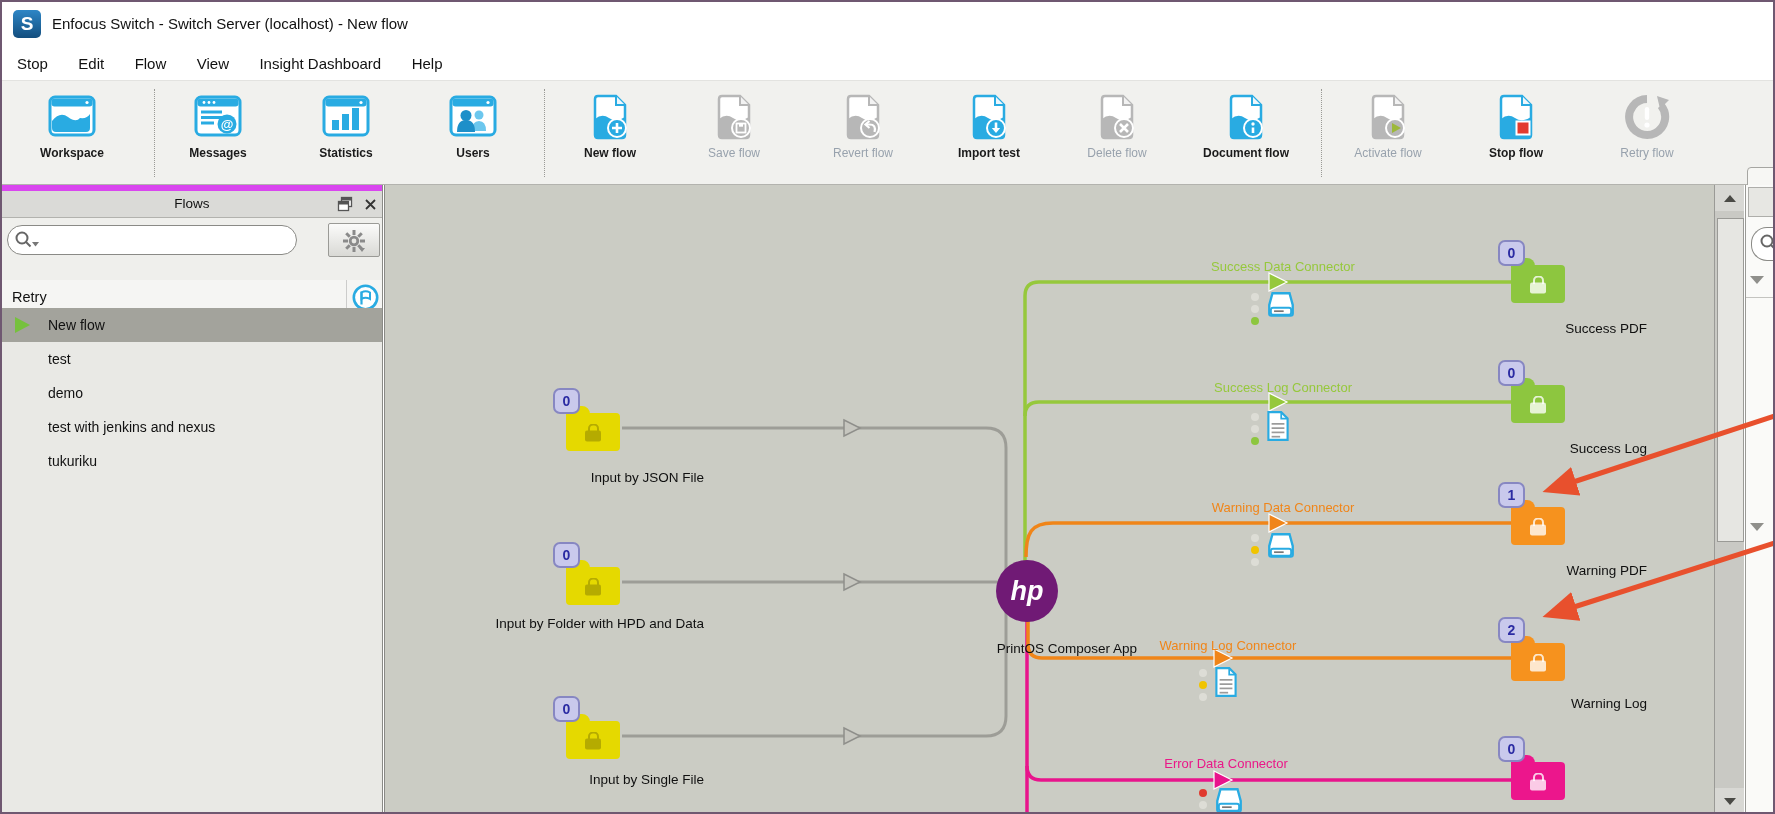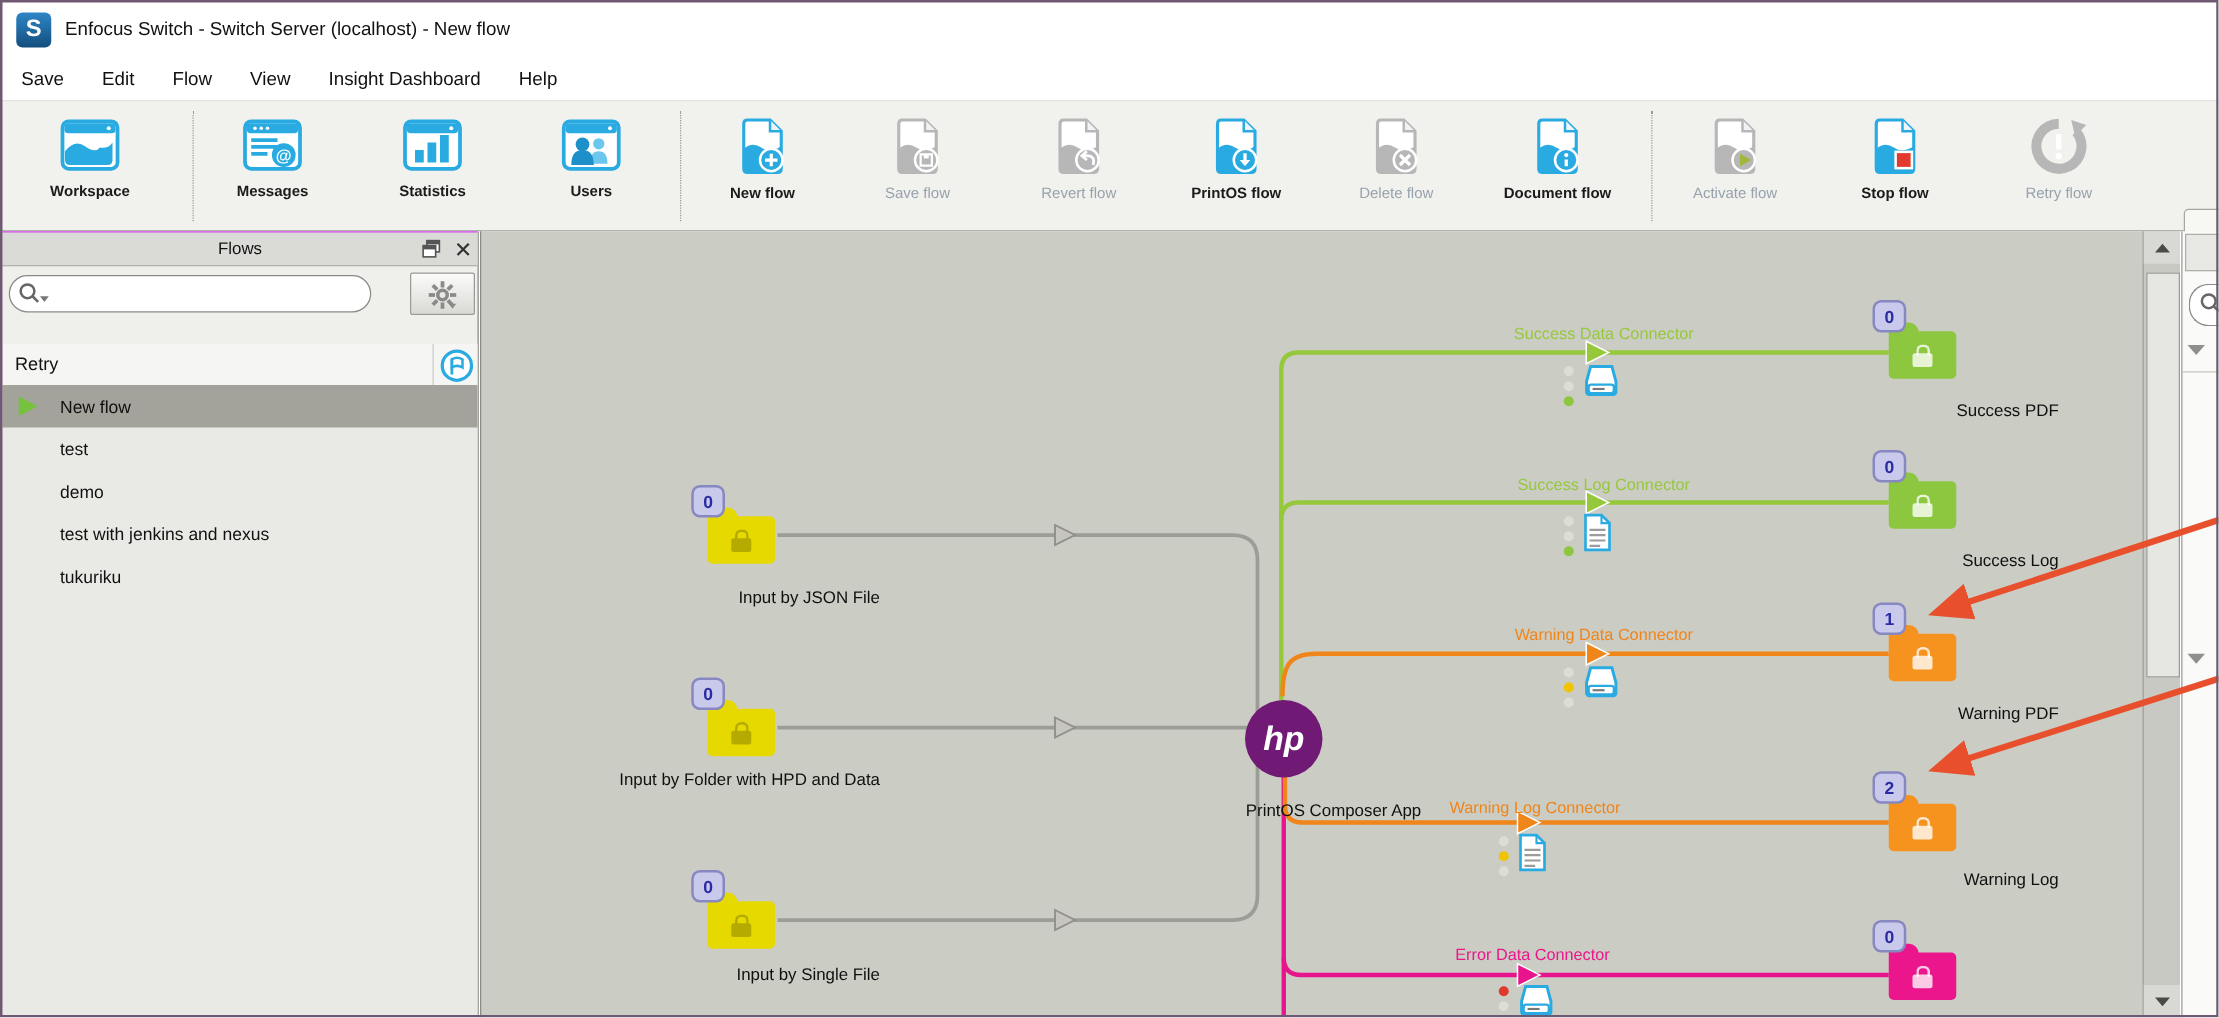--- a/index.html
+++ b/index.html
@@ -27,21 +27,21 @@
   .tb-btn.disabled .lbl{color:#98a2ad;font-weight:normal;}
   #ws-caret{position:absolute;left:127px;top:112px;width:0;height:0;
     border-left:7px solid transparent;border-right:7px solid transparent;border-top:8px solid #2a2a2a;}
   #inspector-box{position:absolute;left:1747px;top:86px;width:44px;height:62px;background:#f7f7f4;
     border:1px solid #a6a6a2;border-radius:4px;}
   #inspector-label{position:absolute;left:1722px;top:156px;width:70px;font-size:12px;color:#98a2ad;text-align:right;}
 
   
   #flows-panel{position:absolute;left:2px;top:185px;width:381px;height:629px;background:#efefec;
     border-right:1px solid #8a8a86;box-sizing:border-box;}
-  .fp-header{position:relative;height:26px;background:#dadad7;border-top:1px solid #d946ef;
+  .fp-header{position:relative;height:26px;background:#dadad7;border-top:6px solid #d946ef;
     border-bottom:1px solid #b2b2ae;text-align:center;font-size:13.5px;line-height:25px;color:#111;}
   .fp-hicons{position:absolute;right:4px;top:4px;}
   .fp-hicons span{display:inline-block;margin-left:6px;vertical-align:top;}
   .fp-search{position:relative;height:62px;}
   .search-pill{position:absolute;left:5px;top:7px;width:290px;height:30px;border:1px solid #8a8a86;
     border-radius:15px;background:#fff;box-sizing:border-box;padding:0 8px 0 36px;font-size:13px;outline:none;}
   .search-glyph{position:absolute;left:12px;top:12px;}
   .gear-btn{position:absolute;left:326px;top:5px;width:52px;height:34px;border:1px solid #9a9a96;
     background:linear-gradient(180deg,#fbfbfa,#d9d9d5);border-radius:2px;text-align:center;padding-top:5px;box-sizing:border-box;}
   .fp-colhead{position:relative;height:35px;background:#f5f5f3;border-bottom:1px solid #bdbdb9;
@@ -109,21 +109,21 @@
 <body>
 
 <div id="root">
 
   <div id="titlebar">
     <div id="app-icon">S</div>
     <div id="title-text">Enfocus Switch - Switch Server (localhost) - New flow</div>
   </div>
 
   <div id="menubar" style="padding-left:4px;">
-    <span class="menu-item">Save</span>
+    <span class="menu-item">Stop</span>
     <span class="menu-item">Edit</span>
     <span class="menu-item">Flow</span>
     <span class="menu-item">View</span>
     <span class="menu-item">Insight Dashboard</span>
     <span class="menu-item">Help</span>
   </div>
 
   <div id="toolbar">
     <div class="tb-sep" style="left:154px"></div>
     <div class="tb-sep" style="left:544px"></div>
@@ -242,21 +242,21 @@
       <span class="ic">
         <svg width="40" height="48" viewBox="0 0 40 48">
             <path d="M8,3 H26 L35,12 V42 Q35,45 32,45 H8 Q5,45 5,42 V6 Q5,3 8,3 Z" fill="#fff" stroke="#29abe2" stroke-width="2.5"></path>
             <path d="M26,3 V12 H35" fill="#eef6fb" stroke="#29abe2" stroke-width="2"></path>
             <path d="M5,26 Q12,20 19,25 T35,24 V42 Q35,45 32,45 H8 Q5,45 5,42 Z" fill="#29abe2"></path>
             <circle cx="27" cy="35" r="9" fill="#29abe2" stroke="#fff" stroke-width="2"></circle>
             <path d="M27,29.5 V38" stroke="#fff" stroke-width="2.6"></path>
             <path d="M22.8,35 L27,40 L31.2,35 Z" fill="#fff"></path>
           </svg>
       </span>
-      <span class="lbl">PrintOS flow</span>
+      <span class="lbl">Import test</span>
     </div>
 
     <div class="tb-btn" style="left:1191px">
       <span class="ic">
         <svg width="40" height="48" viewBox="0 0 40 48">
             <path d="M8,3 H26 L35,12 V42 Q35,45 32,45 H8 Q5,45 5,42 V6 Q5,3 8,3 Z" fill="#fff" stroke="#29abe2" stroke-width="2.5"></path>
             <path d="M26,3 V12 H35" fill="#eef6fb" stroke="#29abe2" stroke-width="2"></path>
             <path d="M5,26 Q12,20 19,25 T35,24 V42 Q35,45 32,45 H8 Q5,45 5,42 Z" fill="#29abe2"></path>
             <circle cx="27" cy="35" r="9" fill="#29abe2" stroke="#fff" stroke-width="2"></circle>
             <circle cx="27" cy="31" r="1.7" fill="#fff"></circle>

